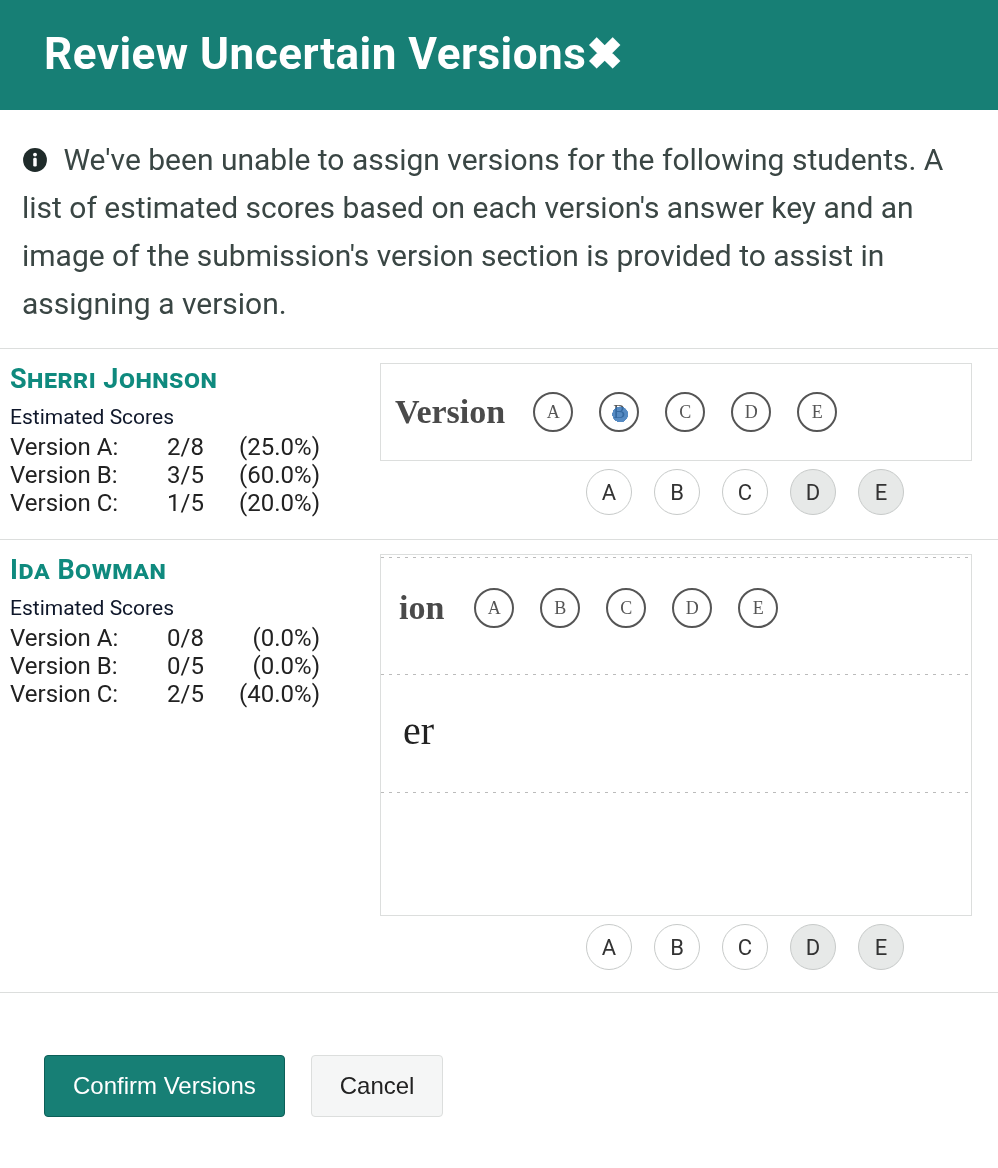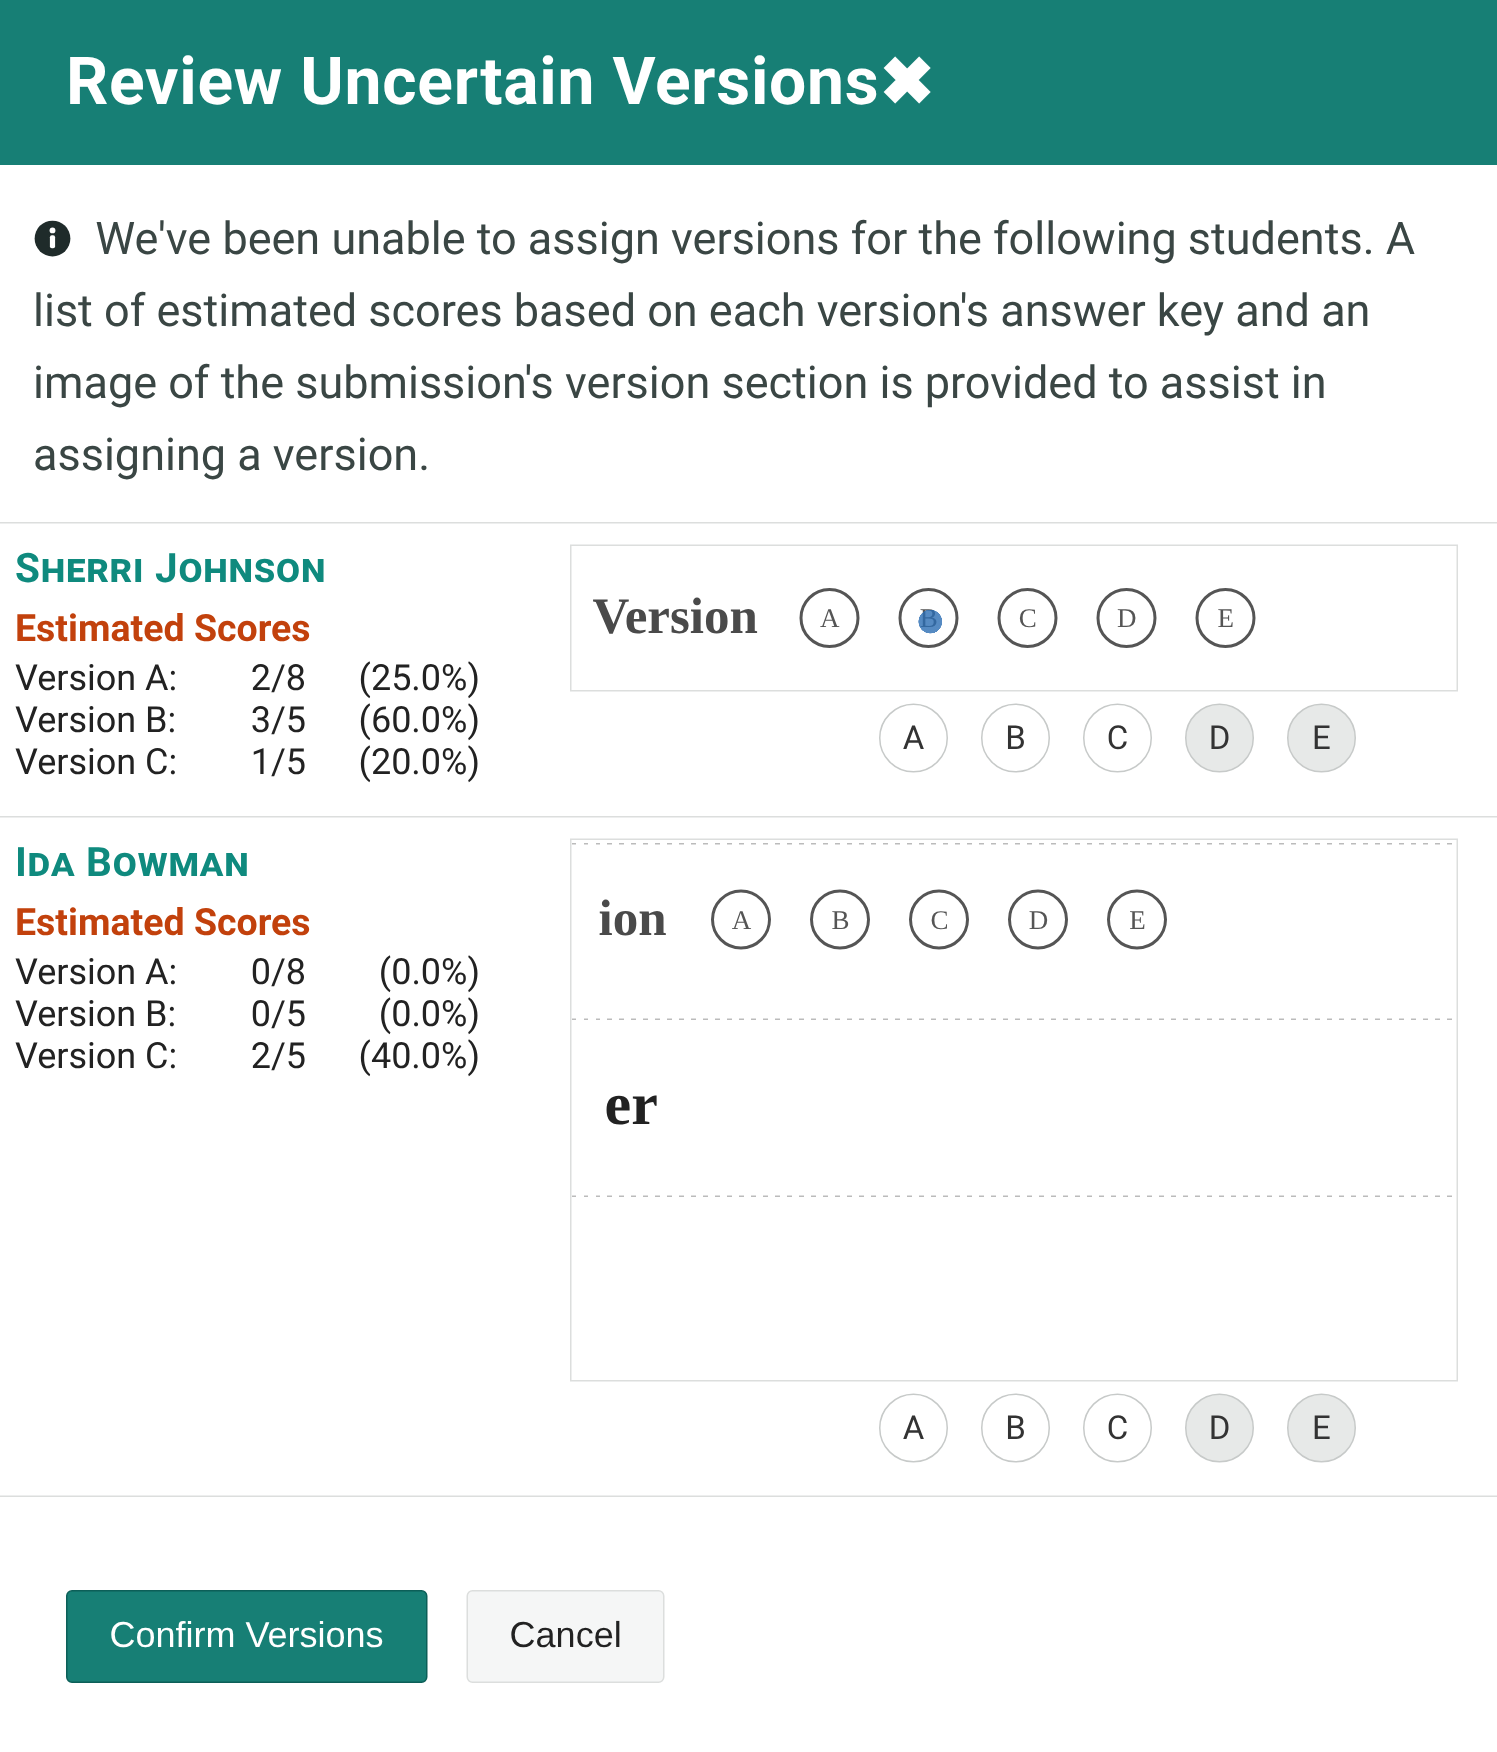--- a/index.html
+++ b/index.html
@@ -69,24 +69,24 @@
   .student-name {
     color: var(--teal-text);
     font-variant: small-caps;
     text-transform: none;
     font-weight: 700;
     font-size: 27px;
     letter-spacing: .5px;
     margin: 0 0 10px 0;
   }
   .est-title {
-    font-weight:700;
-    font-size: 25px;
+    font-weight:400;
+    font-size: 21px;
     margin-bottom: 4px;
-    color:#c2410c;
+    color:#0f172a;
   }
   .score-row {
     display:grid;
     grid-template-columns: 130px 70px 110px;
     font-size: 24px;
     color:#222;
   }
   .score-row .frac { text-align:right; padding-right: 6px; }
   .score-row .pct { text-align:right; }
 
@@ -110,21 +110,21 @@
   .scan.bigscan { flex-direction:column; align-items:stretch; gap:0; padding:0; min-height: 360px; overflow:hidden; }
   .scan-line {
     height:1px;
     background: repeating-linear-gradient(90deg,#555 0 3px, transparent 3px 8px);
     opacity:.4;
     margin: 2px 0;
   }
   .bigscan .row1 { display:flex; align-items:center; gap:30px; padding:28px 22px 12px 18px; }
   .bigscan .er {
     font-family: Georgia, "Times New Roman", serif;
-    font-weight:700; font-size:40px; color:#222; padding: 30px 0 8px 22px;
+    font-weight:400; font-size:40px; color:#222; padding: 30px 0 8px 22px;
   }
 
   .bubbles { display:flex; gap: 26px; align-items:center; }
   .bubble-outline { width:36px; height:36px; border-radius:50%; border:2px solid #555; display:flex; align-items:center; justify-content:center; font-size:18px; color:#555; font-family: Georgia, serif; }
   .bubble-outline.marked { position:relative; }
   .bubble-outline.marked::after { content:""; position:absolute; inset:6px; border-radius:50%; background: radial-gradient(circle at 55% 60%, #2b6db3 0 40%, transparent 41%); opacity:.8; }
 
   
   .chips { display:flex; gap: 22px; justify-content:flex-end; padding-right: 68px; }
   .chip {

